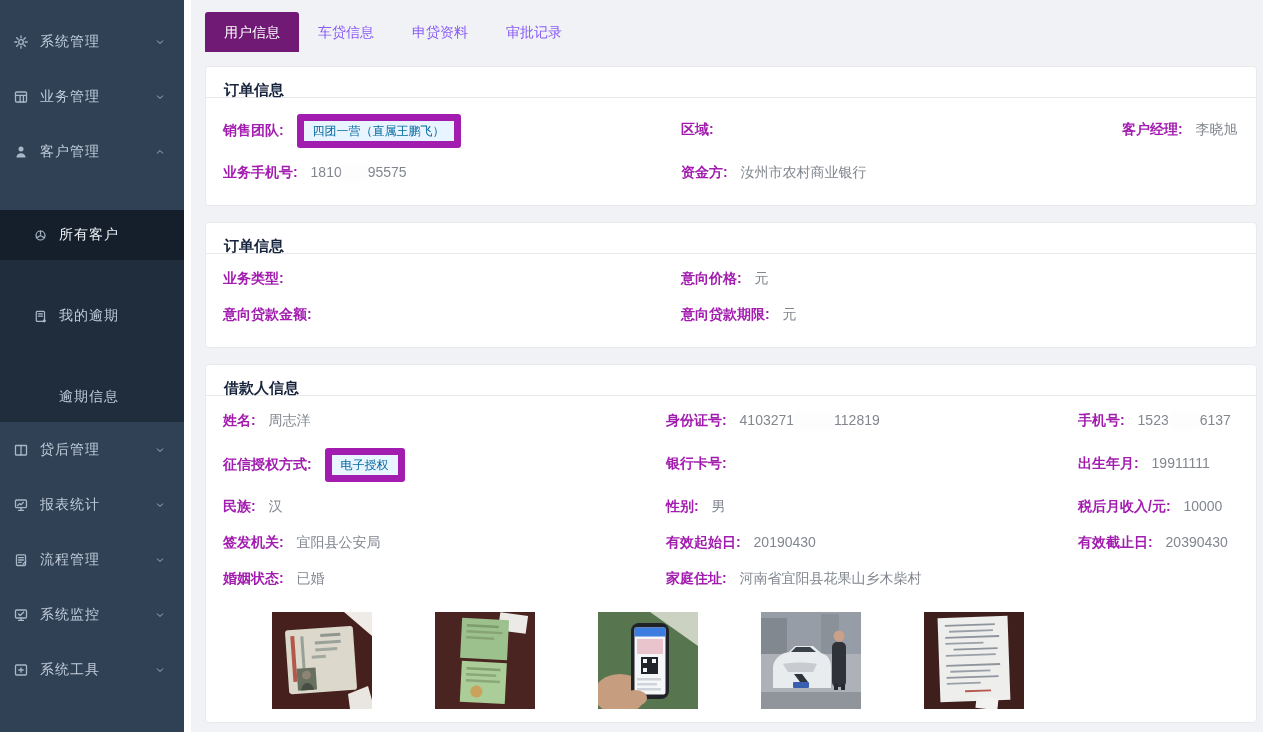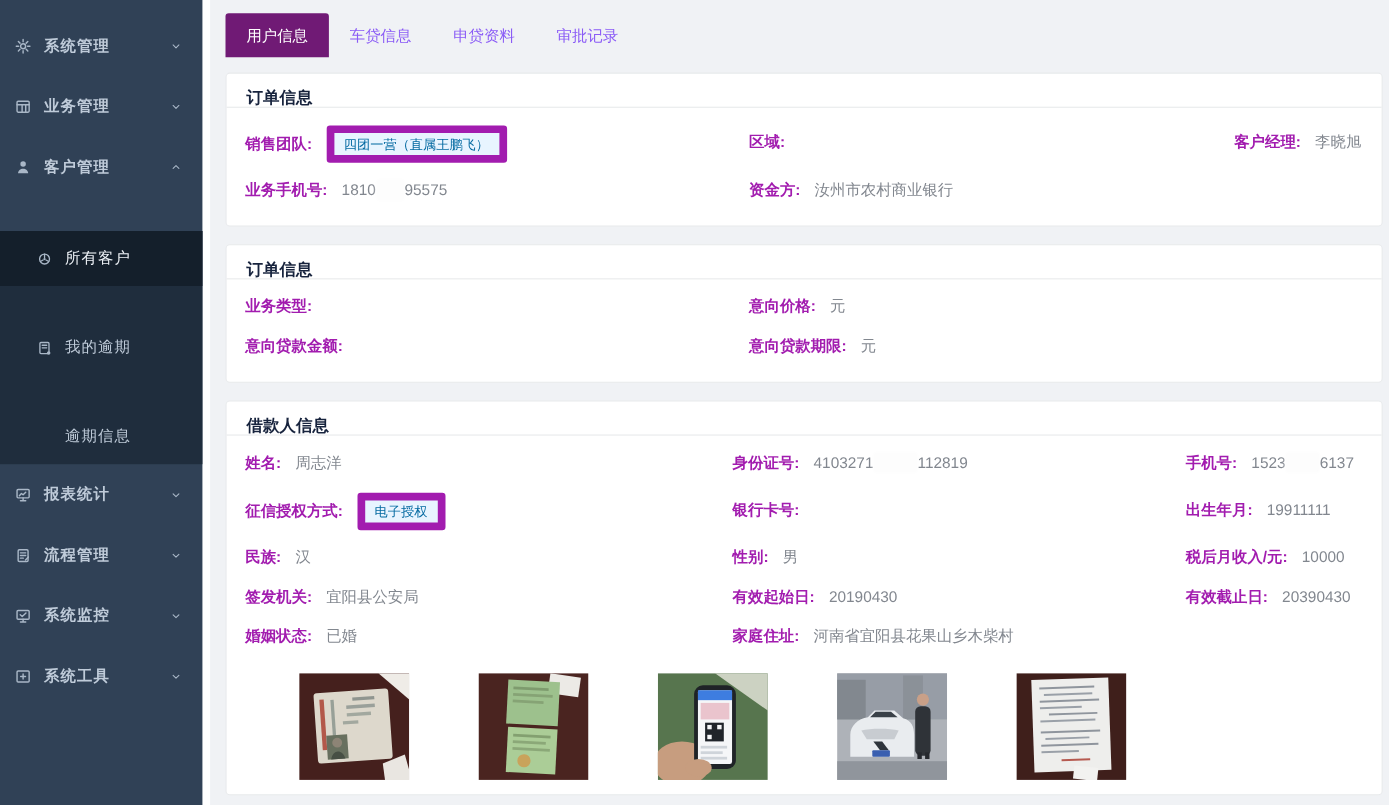--- a/index.html
+++ b/index.html
@@ -7,21 +7,21 @@
   body {
     font-family: "Liberation Sans", "DejaVu Sans", sans-serif;
     background:#f0f2f5; font-size:14px; color:#303133;
   }
   .app { display:flex; width:1263px; height:732px; }
 
   
   .sidebar { width:184px; flex:none; background:#304156; padding-top:14px; position:relative; }
   .side-item { height:55px; display:flex; align-items:center; color:#bfcbd9; cursor:pointer; position:relative; }
   .side-item .micon { width:16px; height:16px; margin-left:13px; flex:none; }
-  .side-item .mlabel { margin-left:11px; letter-spacing:1px;font-weight:bold; }
+  .side-item .mlabel { margin-left:11px; letter-spacing:1px; }
   .side-item .chev { position:absolute; right:18px; width:12px; height:12px; }
   .submenu { background:#1f2d3d; }
   .sub-item { height:50px; display:flex; align-items:center; color:#bfcbd9; cursor:pointer;margin-top:31px; }
   .sub-item .micon { width:15px; height:15px; margin-left:33px; flex:none; }
   .sub-item .slabel { margin-left:11px; letter-spacing:1px; }
   .sub-item.noicon .slabel { margin-left:59px; }
   .sub-item.active { background:#141f2b; color:#eef2f7; }
 
   
   .gutter { width:7px; flex:none; background:#ffffff; }
@@ -110,20 +110,30 @@
           <path d="M5.7 5.2h4.4M5.7 7.7h4.4"></path>
           <circle class="fill" cx="12" cy="12.6" r="1.7"></circle>
         </svg>
         <span class="slabel">我的逾期</span>
       </div>
       <div class="sub-item noicon">
         <span class="slabel">逾期信息</span>
       </div>
     </div>
 
+    <div class="side-item">
+      <svg class="micon line-ic" viewBox="0 0 16 16">
+        <rect x="2.5" y="3.5" width="11" height="9.5" rx="0.5"></rect>
+        <path d="M8 3.5v9.5"></path>
+      </svg>
+      <span class="mlabel">贷后管理</span>
+      <svg class="chev line-ic" viewBox="0 0 16 16">
+          <path d="M4.5 6.5L8 10l3.5-3.5"></path>
+        </svg>
+    </div>
 
     <div class="side-item">
       <svg class="micon line-ic" viewBox="0 0 16 16">
         <rect x="2.5" y="3" width="11" height="7.6" rx="1"></rect>
         <path d="M4.6 8.6l1.9-2 1.5 1.2 2.4-2.4M8 10.6v2.2M5.6 13.3h4.8"></path>
       </svg>
       <span class="mlabel">报表统计</span>
       <svg class="chev line-ic" viewBox="0 0 16 16">
           <path d="M4.5 6.5L8 10l3.5-3.5"></path>
         </svg>

